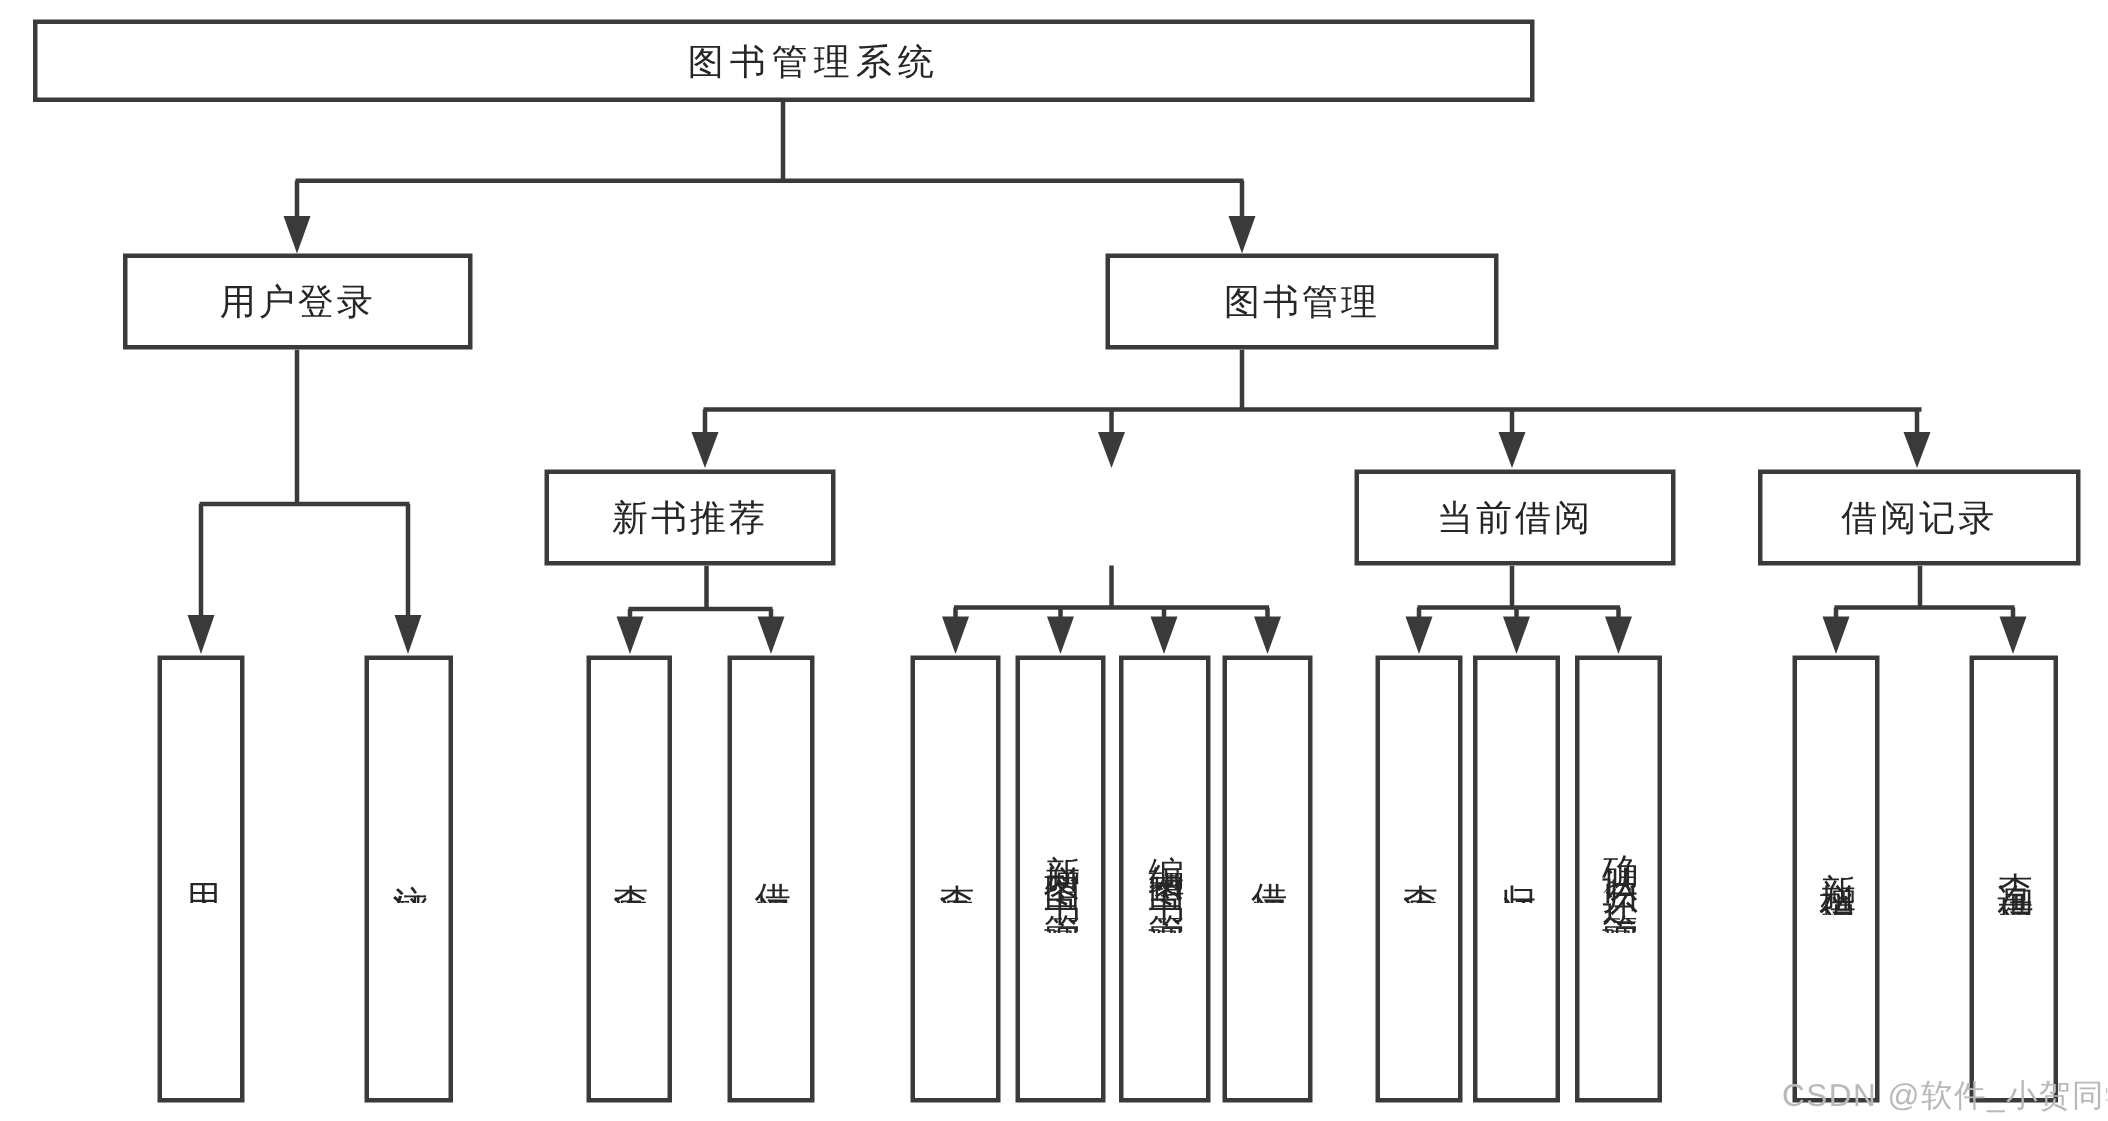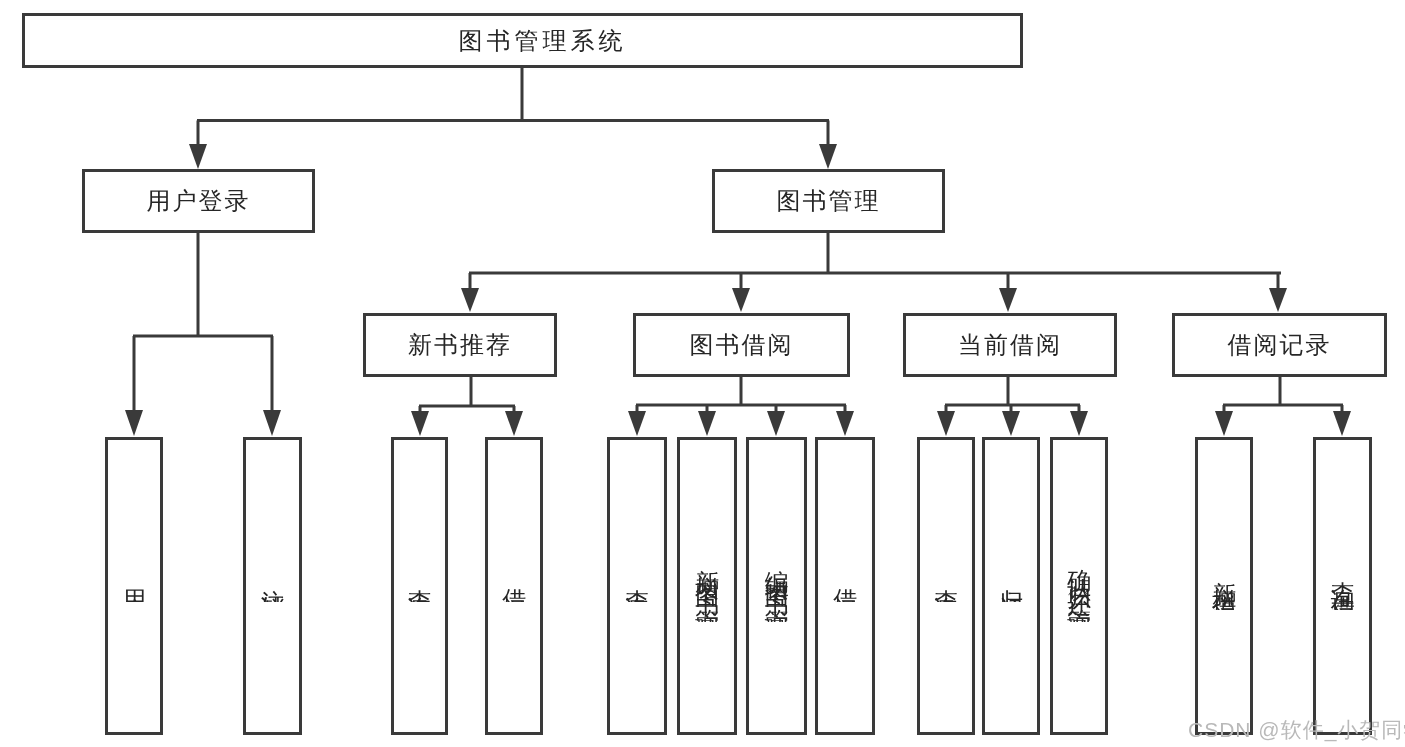--- a/index.html
+++ b/index.html
@@ -77,29 +77,26 @@
     </g>
   </svg>
 
   <div class="box" style="left:22px;top:13px;width:1001px;height:55px;padding-left:40px;">
     <span class="h" style="letter-spacing:4px;">图书管理系统</span>
   </div>
 
   <div class="box" style="left:82px;top:169px;width:233px;height:64px;">
     <span class="h">用户登录</span>
   </div>
-  <div class="box" style="left:712px;top:169px;width:233px;height:64px;">
+  <div class="box" style="left:737px;top:169px;width:262px;height:64px;">
     <span class="h">图书管理</span>
   </div>
 
   <div class="box" style="left:363px;top:313px;width:194px;height:64px;">
     <span class="h">新书推荐</span>
-  </div>
-  <div class="box" style="left:633px;top:313px;width:217px;height:64px;">
-    <span class="h">图书借阅</span>
   </div>
   <div class="box" style="left:903px;top:313px;width:214px;height:64px;">
     <span class="h">当前借阅</span>
   </div>
   <div class="box" style="left:1172px;top:313px;width:215px;height:64px;">
     <span class="h">借阅记录</span>
   </div>
 
   <div class="box leaf" style="left:105px;top:437px;width:58px;height:298px;">
     <span class="v">用户登录</span>

